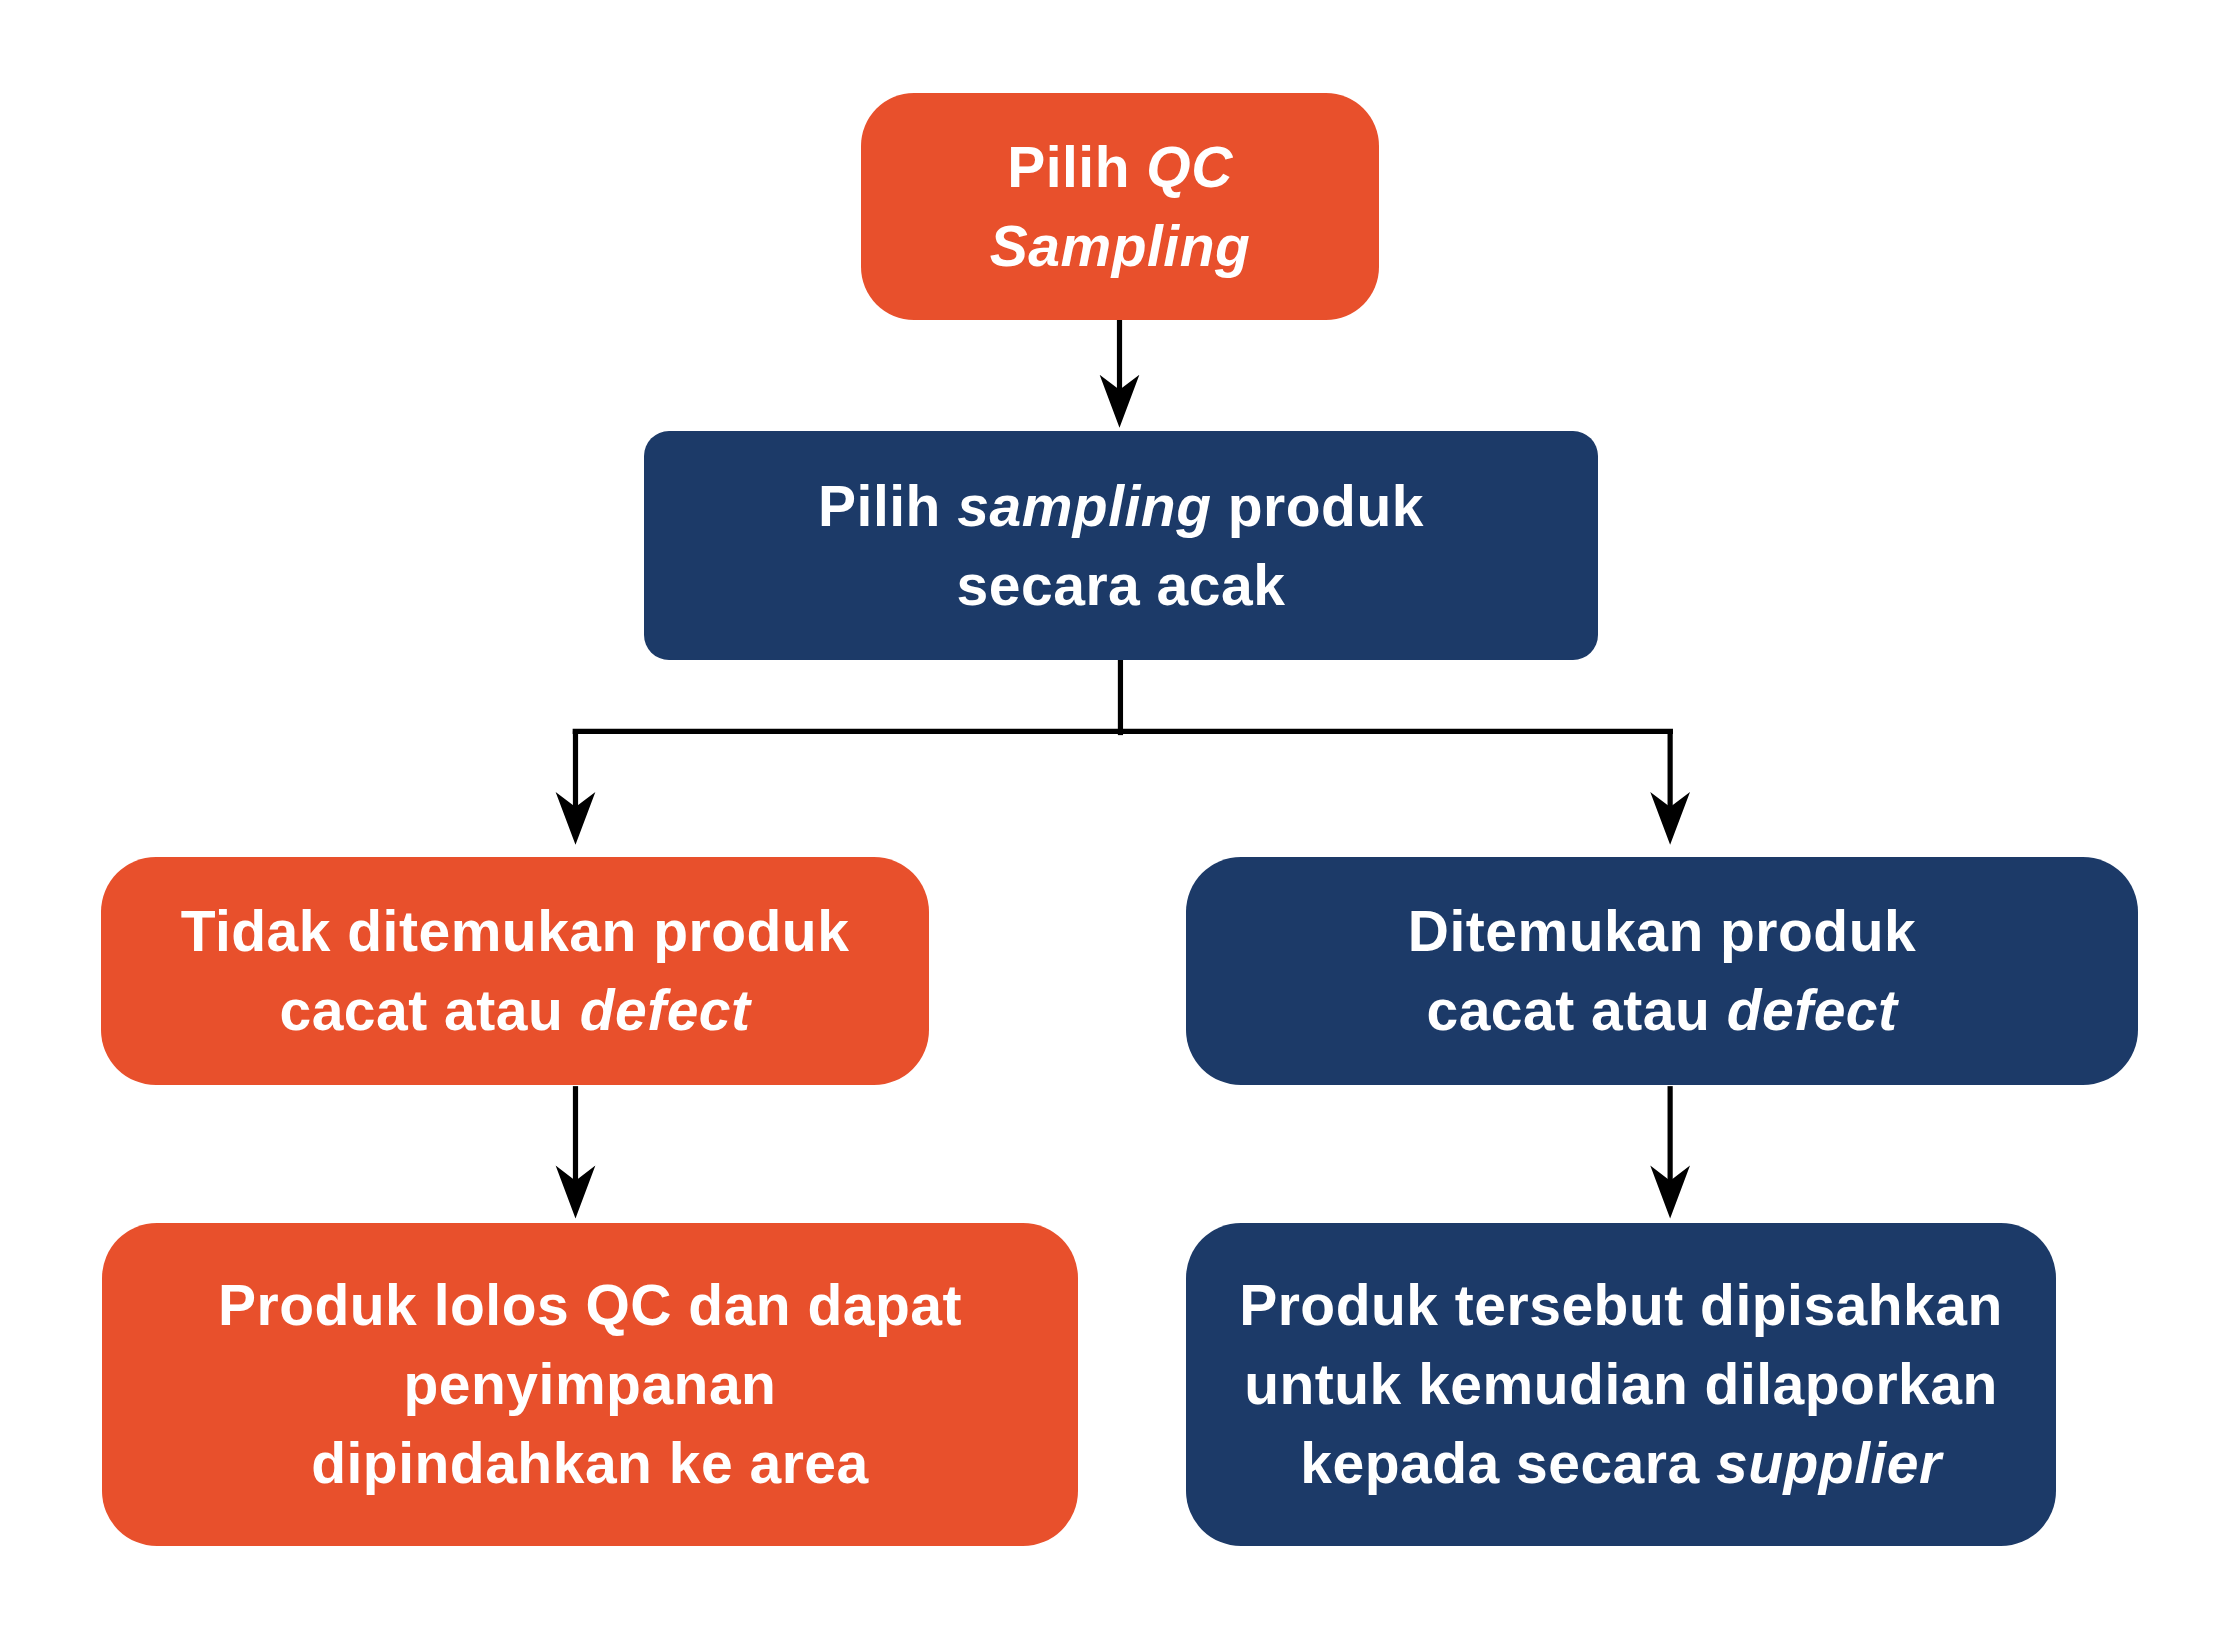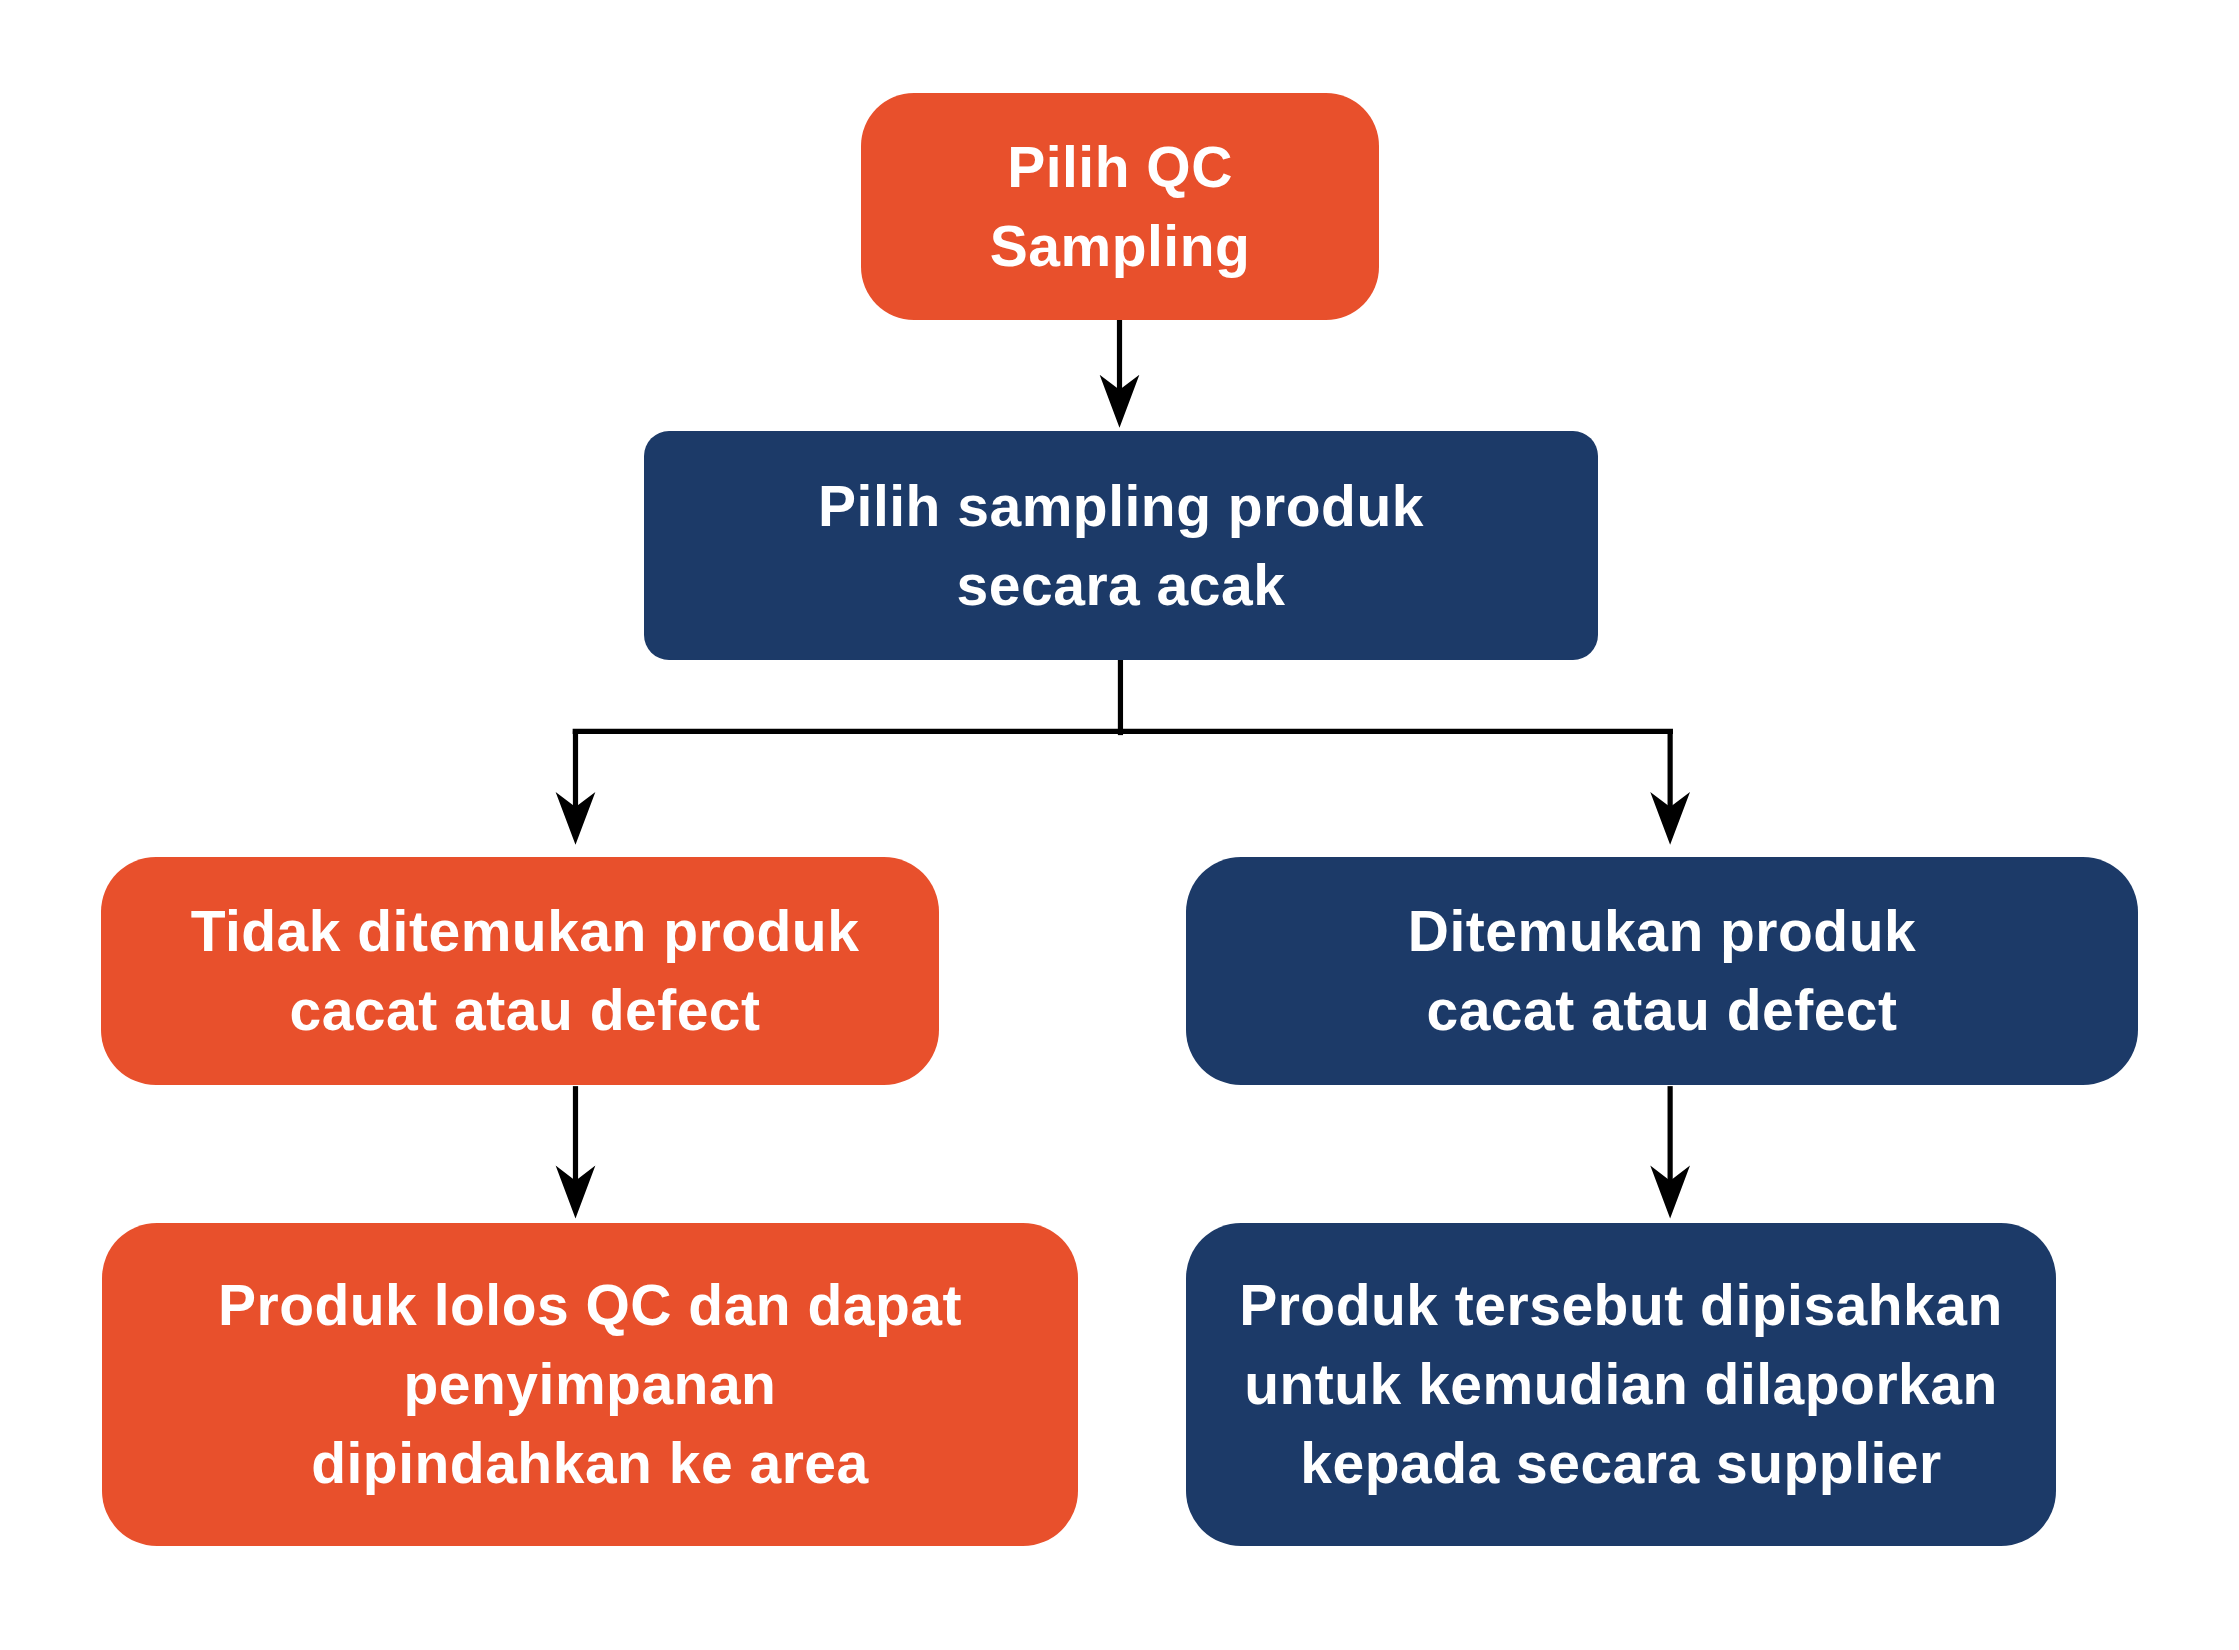--- a/index.html
+++ b/index.html
@@ -29,21 +29,21 @@
     align-items: center;
     justify-content: center;
     text-align: center;
     border-radius: 55px;
     font-weight: bold;
     font-size: 57px;
     line-height: 79px;
     letter-spacing: 0.5px;
   }
   .node .line { white-space: nowrap; }
-  .it { }
+  .it { font-style: italic; }
 </style>
 </head>
 <body style="background: rgb(255, 255, 255);">
 
 <div class="canvas">
 
   <svg class="connectors" viewBox="0 0 2366 1744" xmlns="http://www.w3.org/2000/svg">
 
     <path class="edge-line" d="M1183 338 V414" stroke="#000000"></path>
     <path d="M1183 452 L1162 396 L1183 412 L1204 396 Z" fill="#000000"></path>
@@ -76,21 +76,21 @@
 
   <div class="node" style="left: 644px; top: 431px; width: 954px; height: 229px; background: rgb(28, 58, 104); color: rgb(255, 255, 255); border-radius: 25px;">
     <div class="line">
       <span>Pilih </span><span class="it">sampling</span><span> produk</span>
     </div>
     <div class="line">
       <span>secara acak</span>
     </div>
   </div>
 
-  <div class="node" style="left: 101px; top: 857px; width: 828px; height: 228px; background: rgb(232, 80, 44); color: rgb(255, 255, 255); padding-left: 10px;">
+  <div class="node" style="left: 101px; top: 857px; width: 828px; height: 228px; background: rgb(232, 80, 44); color: rgb(255, 255, 255);">
     <div class="line">
       <span>Tidak ditemukan produk</span>
     </div>
     <div class="line">
       <span>cacat atau </span><span class="it">defect</span>
     </div>
   </div>
 
   <div class="node" style="left: 1186px; top: 857px; width: 952px; height: 228px; background: rgb(28, 58, 104); color: rgb(255, 255, 255);">
     <div class="line">

